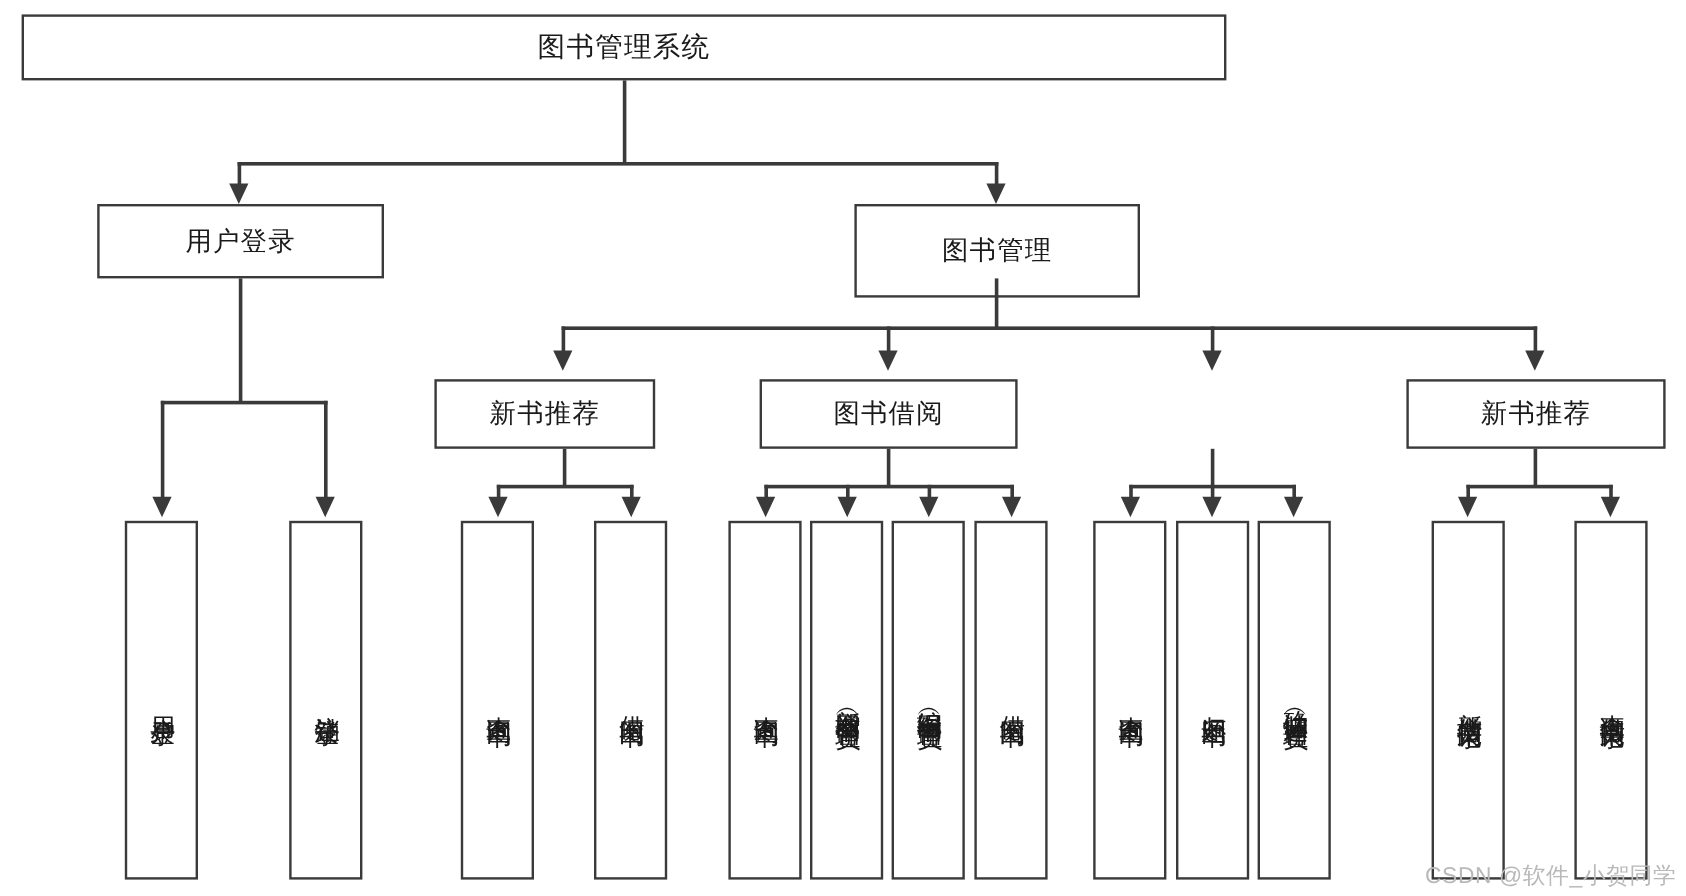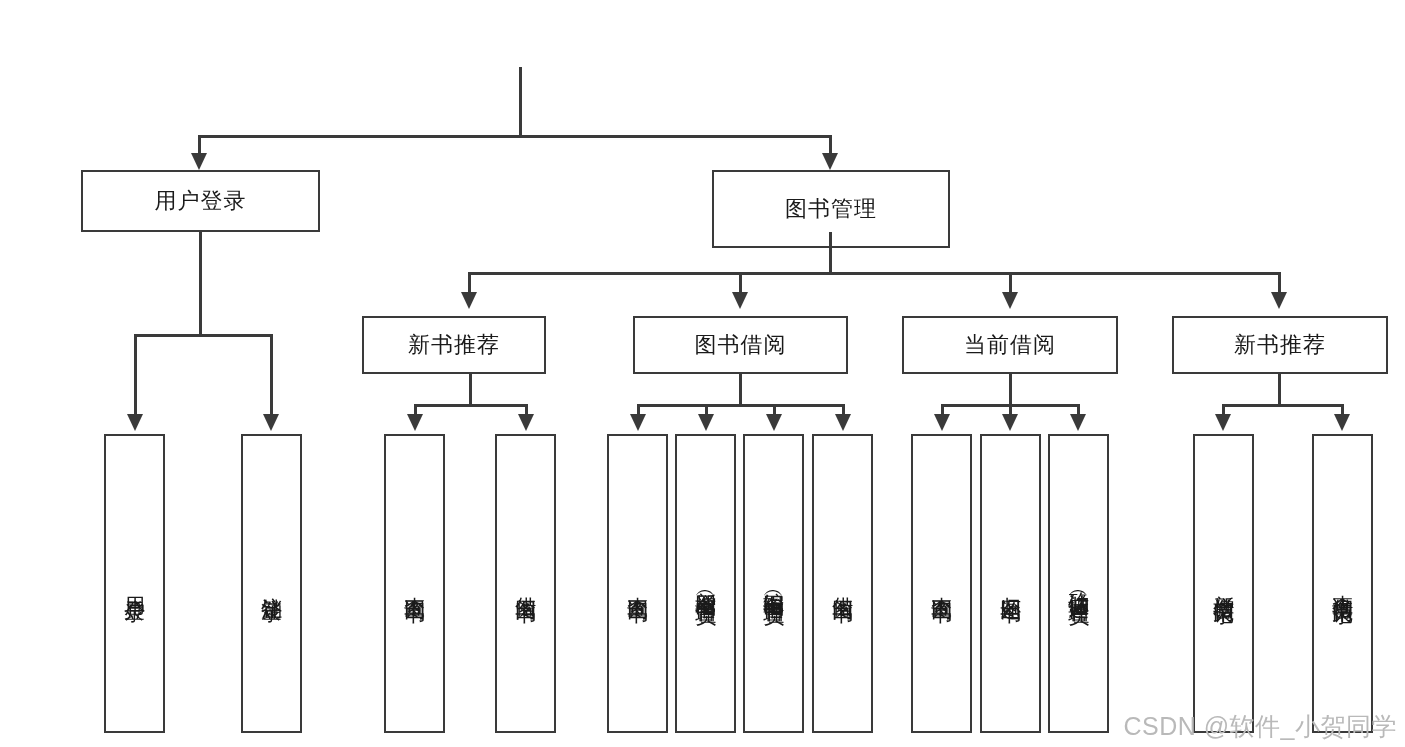--- a/index.html
+++ b/index.html
@@ -58,31 +58,34 @@
     width: 0;
     height: 0;
     border-left: 8px solid transparent;
     border-right: 8px solid transparent;
     border-top: 17px solid #3a3a3a;
   }
   .watermark {
     position: absolute;
     right: 8px;
     bottom: 4px;
-    font-size: 25px;
+    font-size: 19px;
     color: #b9b9b9;
     letter-spacing: 0.5px;
     white-space: nowrap;
   }
 </style>
 </head>
 <body>
 
 <div id="canvas">
 
+  <div class="node title" style="left:18px; top:12px; width:1004px; height:55px;">
+    <span>图书管理系统</span>
+  </div>
 
   <div class="edge v" style="left:519px; top:67px; width:3px; height:70px;"></div>
   <div class="edge h" style="left:198px; top:135px; width:634px; height:3px;"></div>
   <div class="edge v" style="left:198px; top:135px; width:3px; height:22px;"></div>
   <div class="arrow" style="left:191px; top:153px;"></div>
   <div class="edge v" style="left:829px; top:135px; width:3px; height:22px;"></div>
   <div class="arrow" style="left:822px; top:153px;"></div>
 
   <div class="node horiz" style="left:81px; top:170px; width:239px; height:62px;">
     <span>用户登录</span>
@@ -109,23 +112,20 @@
   <div class="arrow" style="left:1002px; top:292px;"></div>
   <div class="edge v" style="left:1278px; top:272px; width:3px; height:24px;"></div>
   <div class="arrow" style="left:1271px; top:292px;"></div>
 
   <div class="node horiz" style="left:362px; top:316px; width:184px; height:58px;">
     <span>新书推荐</span>
   </div>
   <div class="node horiz" style="left:633px; top:316px; width:215px; height:58px;">
     <span>图书借阅</span>
   </div>
-  <div class="node horiz" style="left:902px; top:316px; width:216px; height:58px;">
-    <span>当前借阅</span>
-  </div>
   <div class="node horiz" style="left:1172px; top:316px; width:216px; height:58px;">
     <span>新书推荐</span>
   </div>
 
   <div class="edge v" style="left:469px; top:374px; width:3px; height:32px;"></div>
   <div class="edge h" style="left:414px; top:404px; width:114px; height:3px;"></div>
   <div class="edge v" style="left:414px; top:404px; width:3px; height:14px;"></div>
   <div class="arrow" style="left:407px; top:414px;"></div>
   <div class="edge v" style="left:525px; top:404px; width:3px; height:14px;"></div>
   <div class="arrow" style="left:518px; top:414px;"></div>

